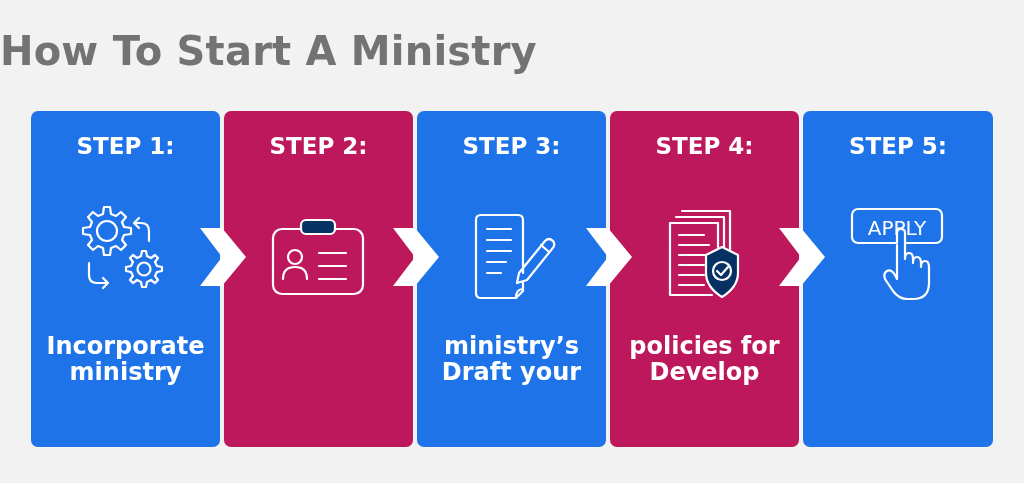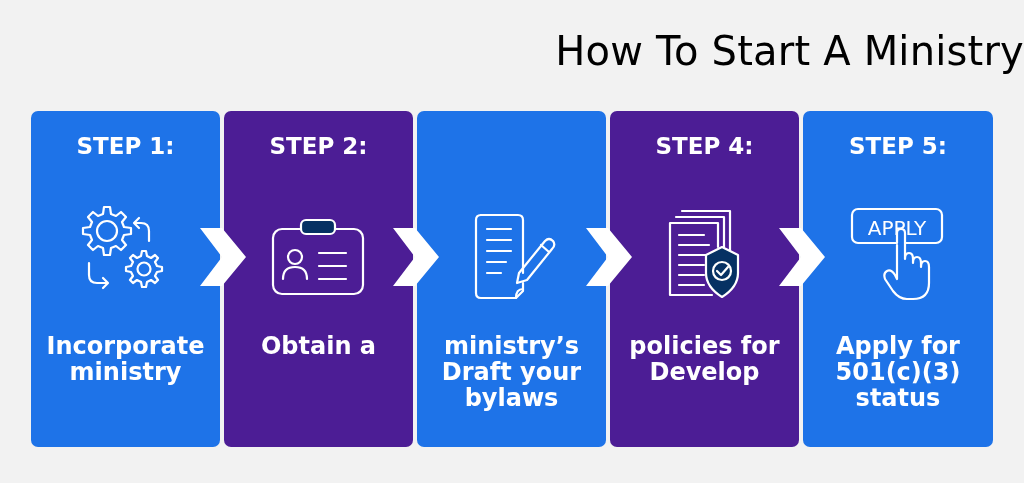--- a/index.html
+++ b/index.html
@@ -1,20 +1,20 @@
 <!DOCTYPE html>
 <html><head>
 <meta charset="utf-8">
 <style>
   html,body{margin:0;padding:0;}
   body{width:1024px;height:483px;background:#f2f2f2;position:relative;overflow:hidden;font-family:"DejaVu Sans","Liberation Sans",sans-serif;}
-  .title{position:absolute;left:0;right:0;top:28px;text-align:right;font-weight:normal;font-size:40px;color:#000000;letter-spacing:0.2px;}
+  .title{position:absolute;left:0;right:0;top:28px;text-align:left;font-weight:bold;font-size:40px;color:#737373;letter-spacing:0.2px;}
   .panel{position:absolute;top:111px;height:336px;width:189px;border-radius:7px;color:#fff;text-align:center;}
   .panel.light{background:#1e73e8;}
-  .panel.dark{background:#4c1d95;}
+  .panel.dark{background:#be185d;}
   .step{position:absolute;top:22px;left:0;right:0;font-weight:bold;font-size:23px;}
   .icon{position:absolute;top:92px;left:44px;width:100px;height:100px;}
   .desc{position:absolute;top:222px;left:6px;right:6px;font-weight:bold;font-size:24px;line-height:26px;}
   .chev{position:absolute;top:228px;width:46px;height:58px;}
 </style>
 </head>
 <body>
 
 <div class="title">How To Start A Ministry</div>
 
@@ -39,37 +39,36 @@
 <div class="panel dark" style="left:224px;">
   <div class="step">STEP 2:</div>
   <svg class="icon" viewBox="0 0 100 100" fill="none" stroke="#fff" stroke-width="2.2" stroke-linecap="round">
     <rect x="5" y="26" width="90" height="65" rx="9"></rect>
     <rect x="33" y="17" width="34" height="14" rx="5" fill="#063163"></rect>
     <circle cx="27" cy="54" r="7"></circle>
     <path d="M15 76 Q15 64 27 64 Q39 64 39 76"></path>
     <path d="M51 50 L78 50 M51 63 L78 63 M51 76 L78 76"></path>
   </svg>
   <div class="desc">
-    <div>Obtain a</div>
   </div>
 </div>
 
 <div class="panel light" style="left:417px;">
+  <div class="step">STEP 3:</div>
   <svg class="icon" viewBox="0 0 100 100" fill="none" stroke="#fff" stroke-width="2.2" stroke-linecap="round" stroke-linejoin="round">
     <path d="M20 12 L57 12 Q62 12 62 17 L62 70"></path>
     <path d="M62 80 L62 88 L55 95 L20 95 Q15 95 15 90 L15 17 Q15 12 20 12"></path>
     <path d="M55 95 Q55 86 62 86"></path>
     <path d="M26 26 L50 26 M26 37 L50 37 M26 48 L50 48 M26 59 L45 59 M26 70 L40 70"></path>
     <path d="M58 70 L84 38 Q88 34 92 38 Q95 42 91 46 L66 77 L56 80 Z"></path>
     <path d="M80 42 L88 49"></path>
   </svg>
   <div class="desc">
     <div>ministry’s</div>
     <div>Draft your</div>
-    <div>bylaws</div>
   </div>
 </div>
 
 <div class="panel dark" style="left:610px;">
   <div class="step">STEP 4:</div>
   <svg class="icon" viewBox="0 0 100 100" fill="none" stroke="#fff" stroke-width="2.2" stroke-linecap="round" stroke-linejoin="round">
     <path d="M28 8 L76 8 L76 50"></path>
     <path d="M22 14 L70 14 L70 44"></path>
     <path d="M16 20 L64 20 L64 44 M58 92 L16 92 L16 20"></path>
     <path d="M25 32 L50 32 M25 42 L55 42 M25 52 L55 52 M25 62 L50 62 M25 72 L50 72 M25 82 L50 82"></path>
@@ -83,25 +82,20 @@
   </div>
 </div>
 
 <div class="panel light" style="left:803px;width:190px;">
   <div class="step">STEP 5:</div>
   <svg class="icon" viewBox="0 0 100 100" fill="none" stroke="#fff" stroke-width="2.2" stroke-linecap="round" stroke-linejoin="round">
     <rect x="5" y="6" width="90" height="34" rx="6"></rect>
     <text x="50" y="32" text-anchor="middle" fill="#fff" stroke="none" font-family="DejaVu Sans, sans-serif" font-size="20">APPLY</text>
     <path d="M50 40 L50 30 Q50 26 54 26 Q58 26 58 30 L58 56 Q58 50 62 50 Q66 50 66 56 L66 60 Q66 54 70 54 Q74 54 74 60 L74 64 Q74 58 78 58 Q82 58 82 64 L82 80 Q82 96 66 96 L60 96 Q52 96 46 88 L38 76 Q36 70 40 68 Q44 66 48 72 L50 76 L50 42" fill="#1e73e8"></path>
   </svg>
-  <div class="desc">
-    <div>Apply for</div>
-    <div>501(c)(3)</div>
-    <div>status</div>
-  </div>
 </div>
 
 <svg class="chev" style="left:200px;" viewBox="0 0 46 58">
     <path d="M0 0 L22 0 L46 29 L22 58 L0 58 L22 29 Z" fill="#fff"></path>
   </svg>
 <svg class="chev" style="left:393px;" viewBox="0 0 46 58">
     <path d="M0 0 L22 0 L46 29 L22 58 L0 58 L22 29 Z" fill="#fff"></path>
   </svg>
 <svg class="chev" style="left:586px;" viewBox="0 0 46 58">
     <path d="M0 0 L22 0 L46 29 L22 58 L0 58 L22 29 Z" fill="#fff"></path>

